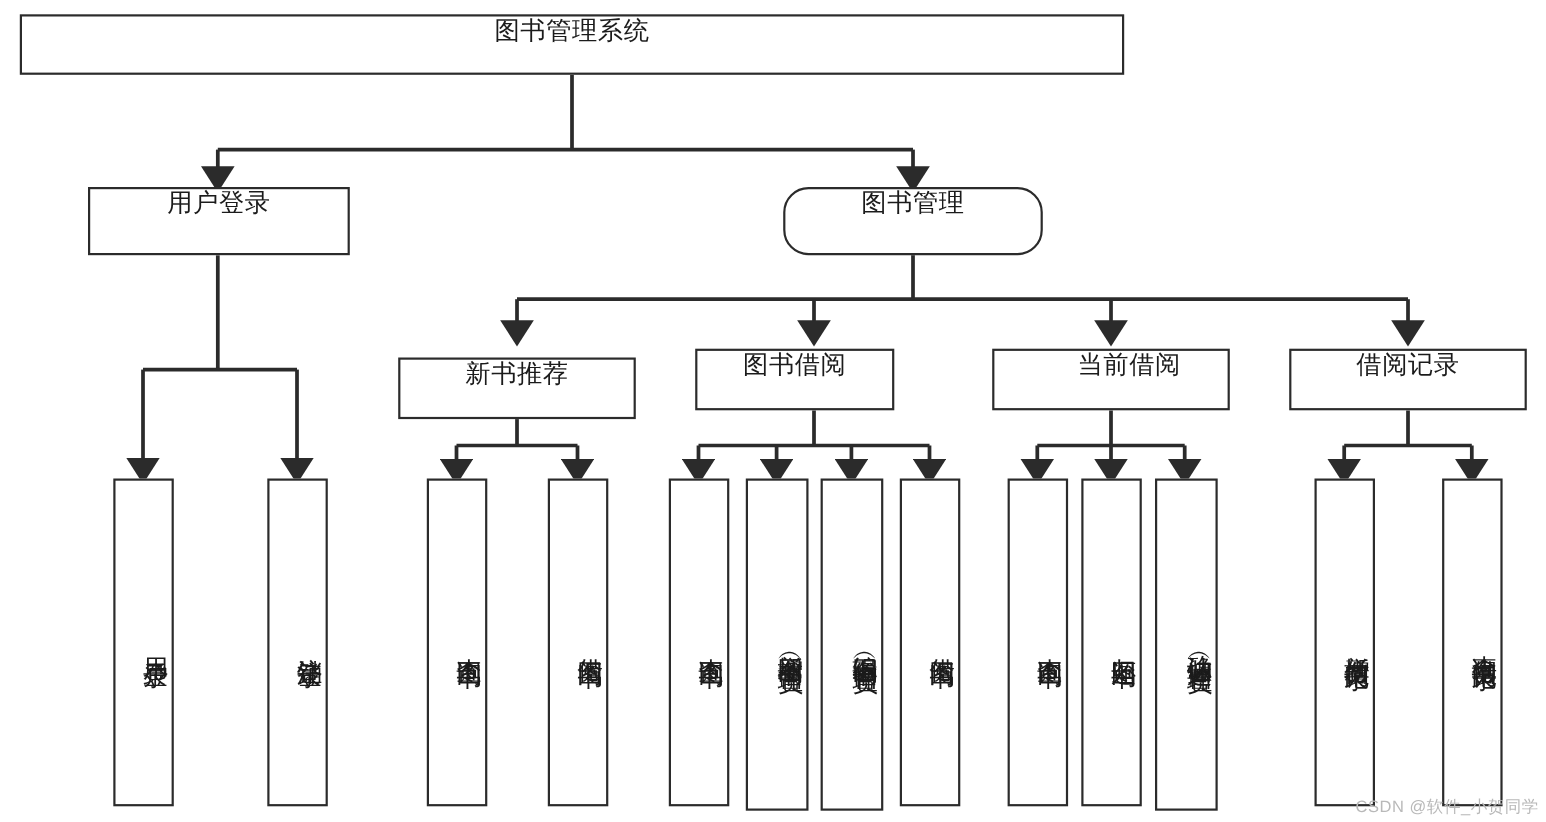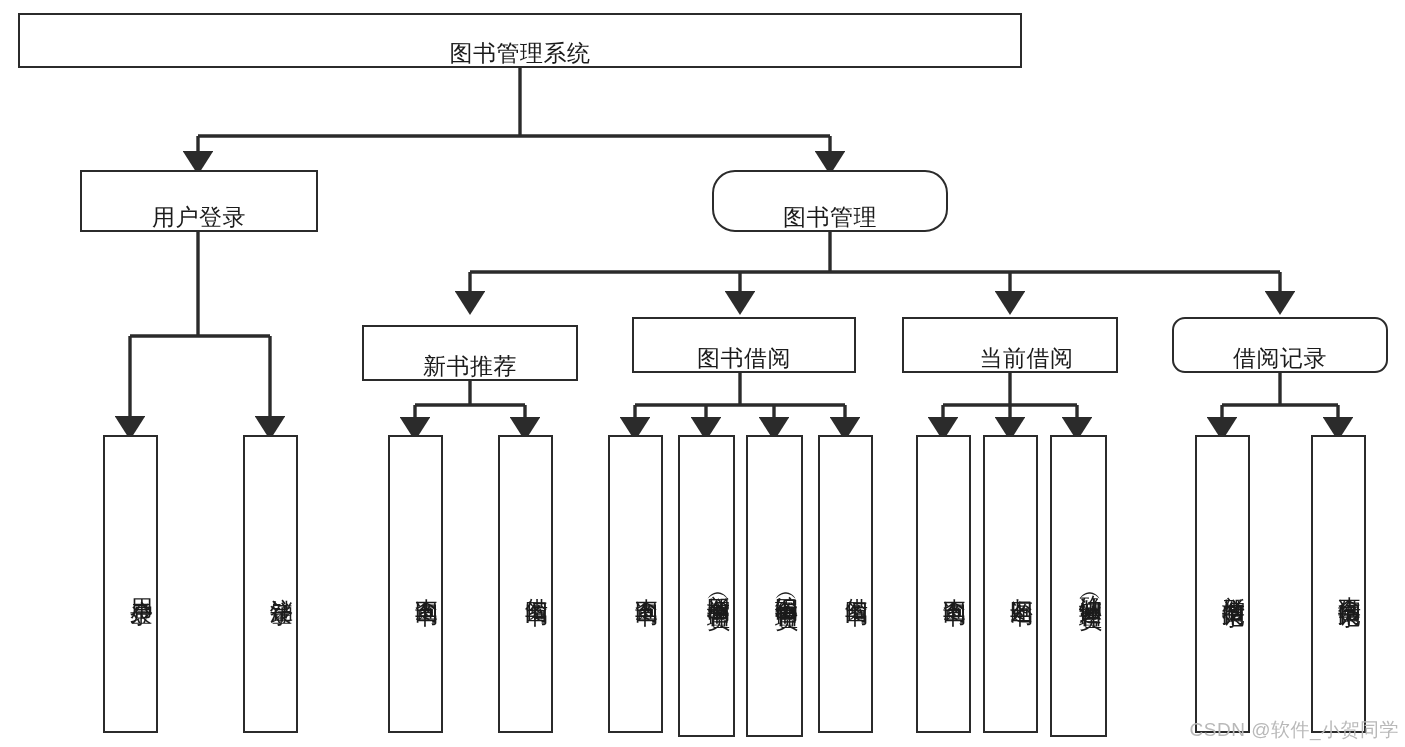--- a/index.html
+++ b/index.html
@@ -24,21 +24,21 @@
     width: 1405px;
     height: 747px;
     pointer-events: none;
   }
   .node {
     position: absolute;
     box-sizing: border-box;
     background: #ffffff;
     border: 2px solid #2b2b2b;
     display: flex;
-    align-items: flex-end;
+    align-items: flex-start;
     justify-content: center;
     color: #1b1b1b;
   }
   .node.horiz {
     font-size: 23px;
     letter-spacing: 0.5px;
     line-height: 1.1;
   }
   .node.vert {
     writing-mode: vertical-rl;
@@ -50,21 +50,21 @@
     align-items: flex-start;
     justify-content: center;
   }
   .node.vert span {
     display: block;
   }
   .watermark {
     position: absolute;
     right: 6px;
     bottom: 4px;
-    font-size: 19px;
+    font-size: 15px;
     color: #b9b9b9;
     letter-spacing: 0.5px;
     white-space: nowrap;
   }
 </style>
 </head>
 <body>
 
 <div id="canvas">
 
@@ -128,27 +128,27 @@
   <div class="node horiz" style="left:80px; top:170px; width:238px; height:62px;">
     <span>用户登录</span>
   </div>
   <div class="node horiz" style="left:712px; top:170px; width:236px; height:62px;border-radius:23px;">
     <span>图书管理</span>
   </div>
 
   <div class="node horiz" style="left:362px; top:325px; width:216px; height:56px;">
     <span>新书推荐</span>
   </div>
-  <div class="node horiz" style="left:632px; top:317px; width:224px; height:56px;">
+  <div class="node horiz" style="left:632px; top:317px; width:181px; height:56px;">
     <span>图书借阅</span>
   </div>
   <div class="node horiz" style="left:902px; top:317px; width:216px; height:56px;padding-left:33px;">
     <span>当前借阅</span>
   </div>
-  <div class="node horiz" style="left:1172px; top:317px; width:216px; height:56px;border-radius:13px;">
+  <div class="node horiz" style="left:1172px; top:317px; width:216px; height:56px;">
     <span>借阅记录</span>
   </div>
 
   <div class="node vert" style="left:103px; top:435px; width:55px; height:298px;">
     <span>用户登录</span>
   </div>
   <div class="node vert" style="left:243px; top:435px; width:55px; height:298px;">
     <span>注销登录</span>
   </div>
 

